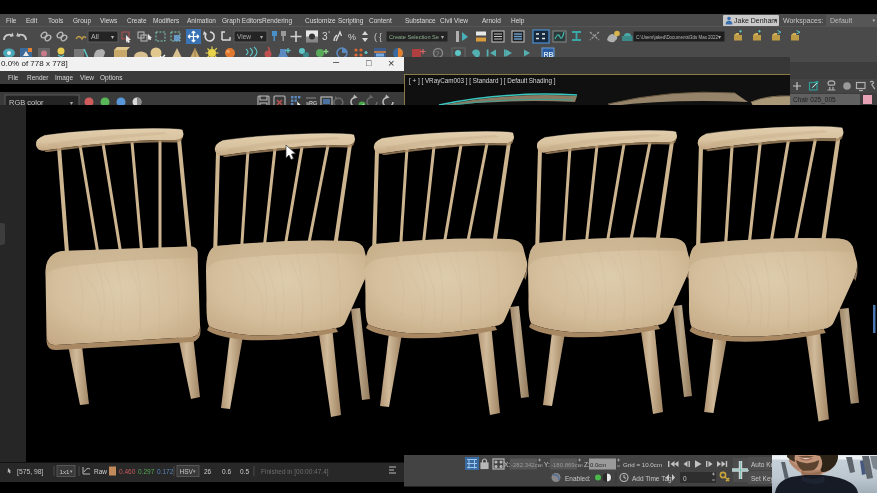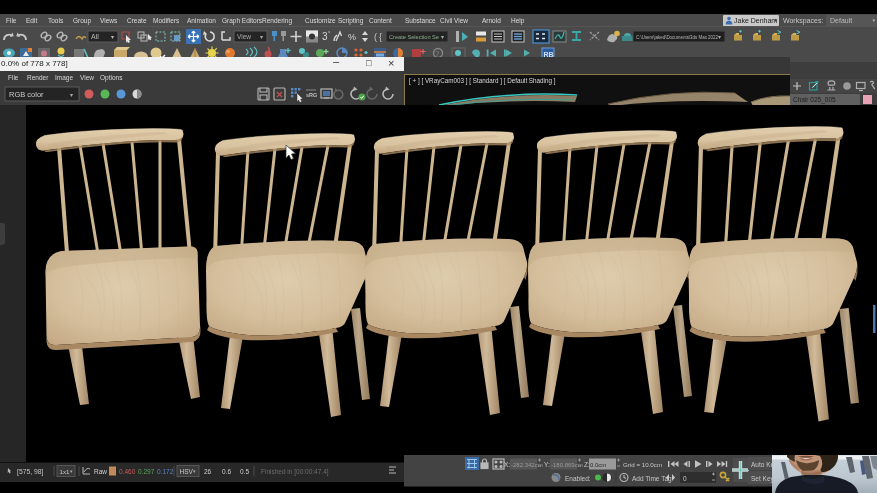--- a/index.html
+++ b/index.html
@@ -6,21 +6,21 @@
   body{width:877px;height:493px;position:relative;overflow:hidden;
        font-family:"Liberation Sans", sans-serif;}
   .abs{position:absolute;}
   .menubar{top:14px;left:0;width:877px;height:12px;background:#4a4a4a;}
   .menubar span.m{position:absolute;top:0;font-size:6.5px;color:#dcdcdc;line-height:13px;}
   .toolbar1{top:26px;left:0;width:877px;height:18px;background:#4a4a4a;border-top:1px solid #555;}
   .toolbar2{top:44px;left:0;width:877px;height:18px;background:#4a4a4a;}
   .vfbtitle{top:57px;left:0;width:404px;height:14px;background:#f1f1f1;}
   .vfbmenu{top:71px;left:0;width:404px;height:13px;background:#3a3a3a;}
   .vfbmenu span{position:absolute;top:0;font-size:6.5px;color:#d8d8d8;line-height:13px;}
-  .vfbtools{top:84px;left:0;width:404px;height:21px;background:#3a3a3a;}
+  .vfbtools{top:92px;left:0;width:404px;height:21px;background:#3a3a3a;}
   .vparea{top:57px;left:404px;width:386px;height:48px;background:#373737;}
   .cmdpanel{top:62px;left:790px;width:87px;height:43px;background:#3f3f3f;}
   .leftstrip{top:105px;left:0;width:26px;height:359px;background:#262626;}
   .vfbstatus{top:462px;left:0;width:404px;height:19px;background:#282828;border-top:1px solid #111;}
   .maxstatus{top:455px;left:404px;width:473px;height:32px;background:#434343;}
   .webcam{top:455px;left:772px;width:105px;height:38px;}
 </style>
 </head>
 <body>
 

